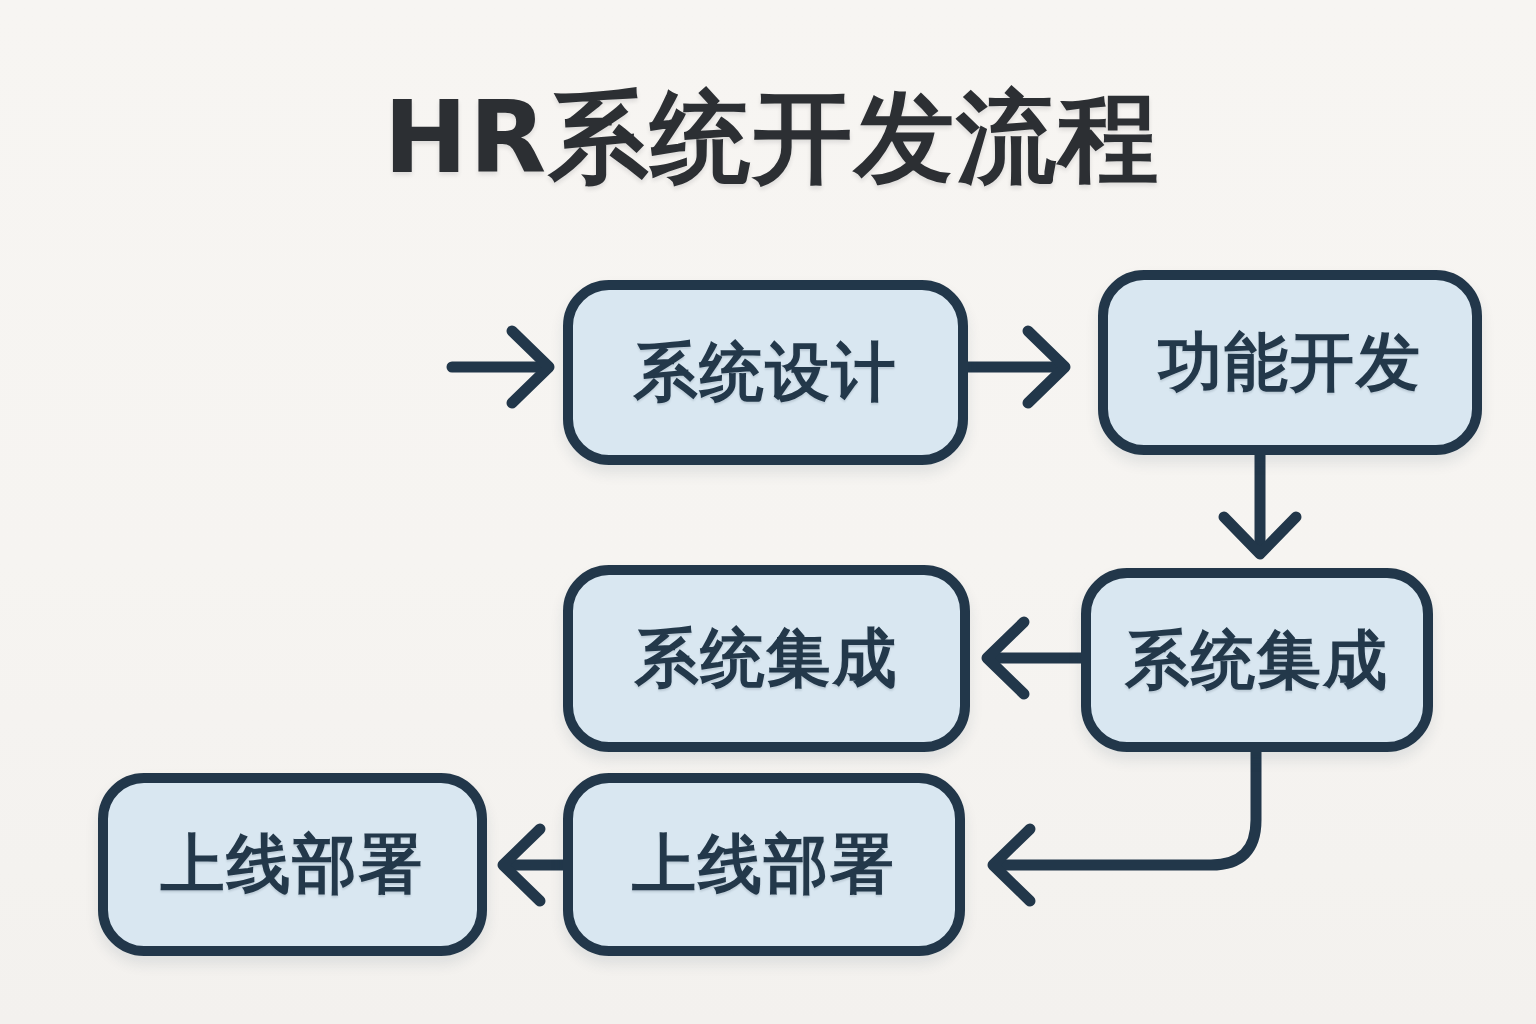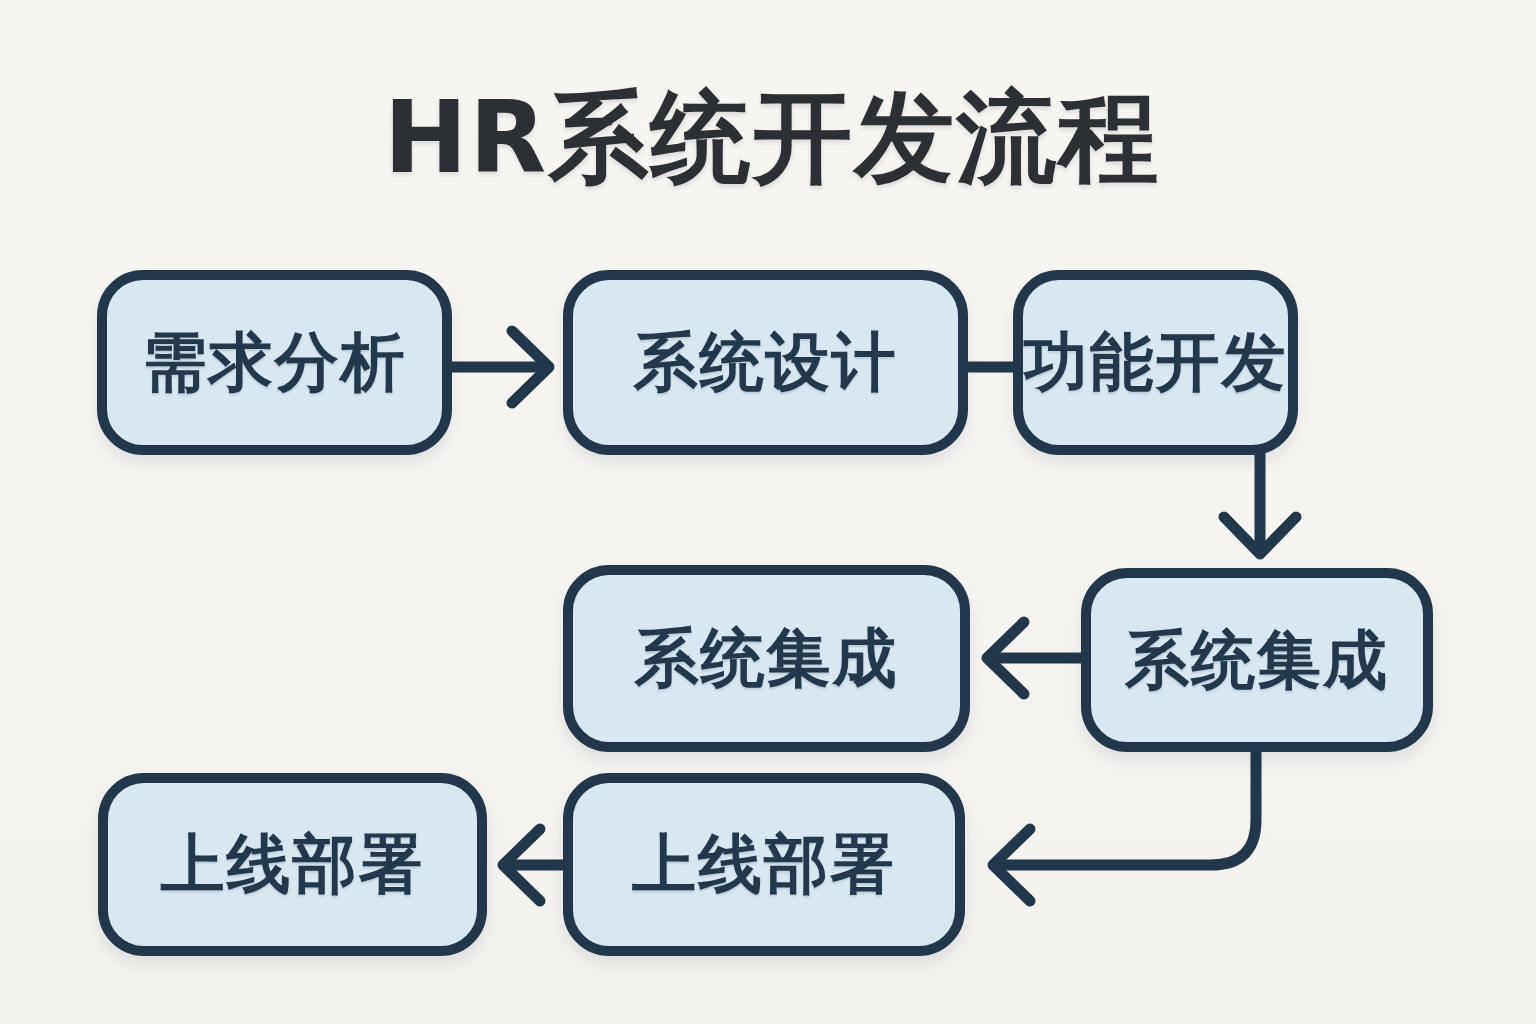--- a/index.html
+++ b/index.html
@@ -44,22 +44,22 @@
   .node-label{
     font-size:64px;
     font-weight:700;
     letter-spacing:2px;
     color:var(--node-text);
     text-shadow:0 2px 2px rgba(34,55,74,0.15);
     white-space:nowrap;
   }
   
   .n-requirements      {left:97px;  top:270px; width:355px; height:185px;}
-  .n-design            {left:563px; top:270px; width:405px; height:185px;}
-  .n-development       {left:1013px;top:270px; width:285px; height:185px;}
+  .n-design            {left:563px; top:280px; width:405px; height:185px;}
+  .n-development       {left:1098px;top:270px; width:384px; height:185px;}
   .n-integration-left  {left:563px; top:565px; width:407px; height:187px;}
   .n-integration-right {left:1081px;top:568px; width:352px; height:184px;}
   .n-deployment-left   {left:98px;  top:773px; width:389px; height:183px;}
   .n-deployment-middle {left:563px; top:773px; width:402px; height:183px;}
   .edges-layer{
     position:absolute;left:0;top:0;width:1536px;height:1024px;
     pointer-events:none;
   }
   .edge{
     stroke:var(--connector);
@@ -96,23 +96,20 @@
     <g>
       <path class="edge" d="M1256 750 V820 Q1256 865 1211 865 H997"></path>
       <path class="edge" d="M1030 829 L993 865 L1030 901"></path>
     </g>
     <g>
       <path class="edge" d="M565 865 H507"></path>
       <path class="edge" d="M540 829 L503 865 L540 901"></path>
     </g>
   </svg>
 
-  <div class="node n-requirements">
-    <span class="node-label">需求分析</span>
-  </div>
 
   <div class="node n-design">
     <span class="node-label">系统设计</span>
   </div>
 
   <div class="node n-development">
     <span class="node-label">功能开发</span>
   </div>
 
   <div class="node n-integration-left">

